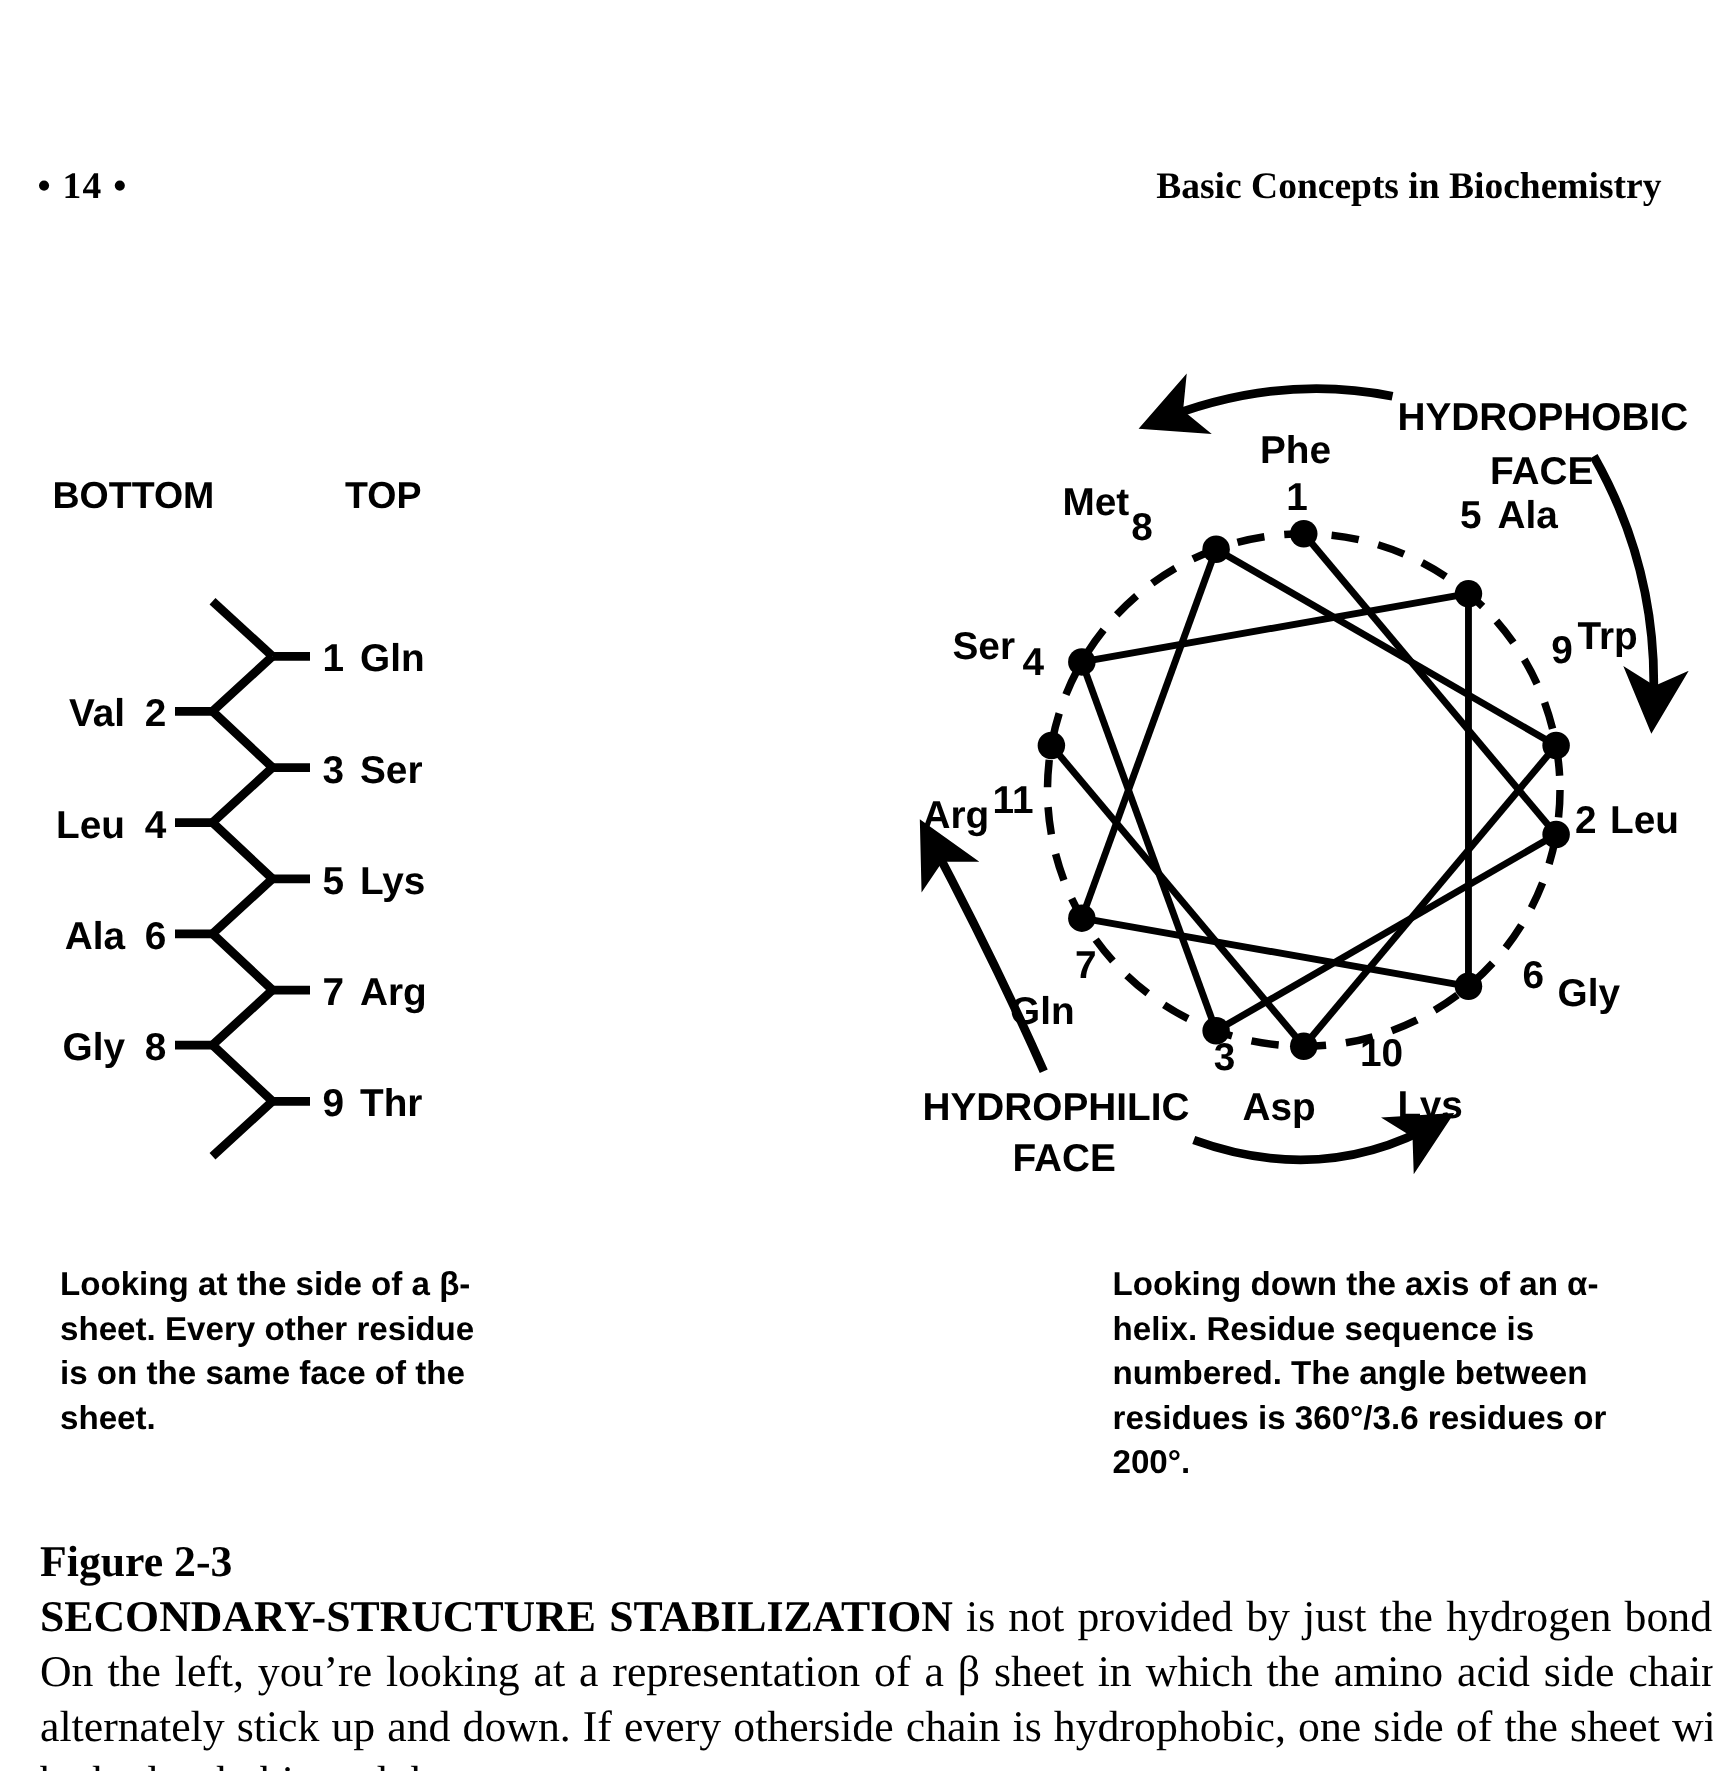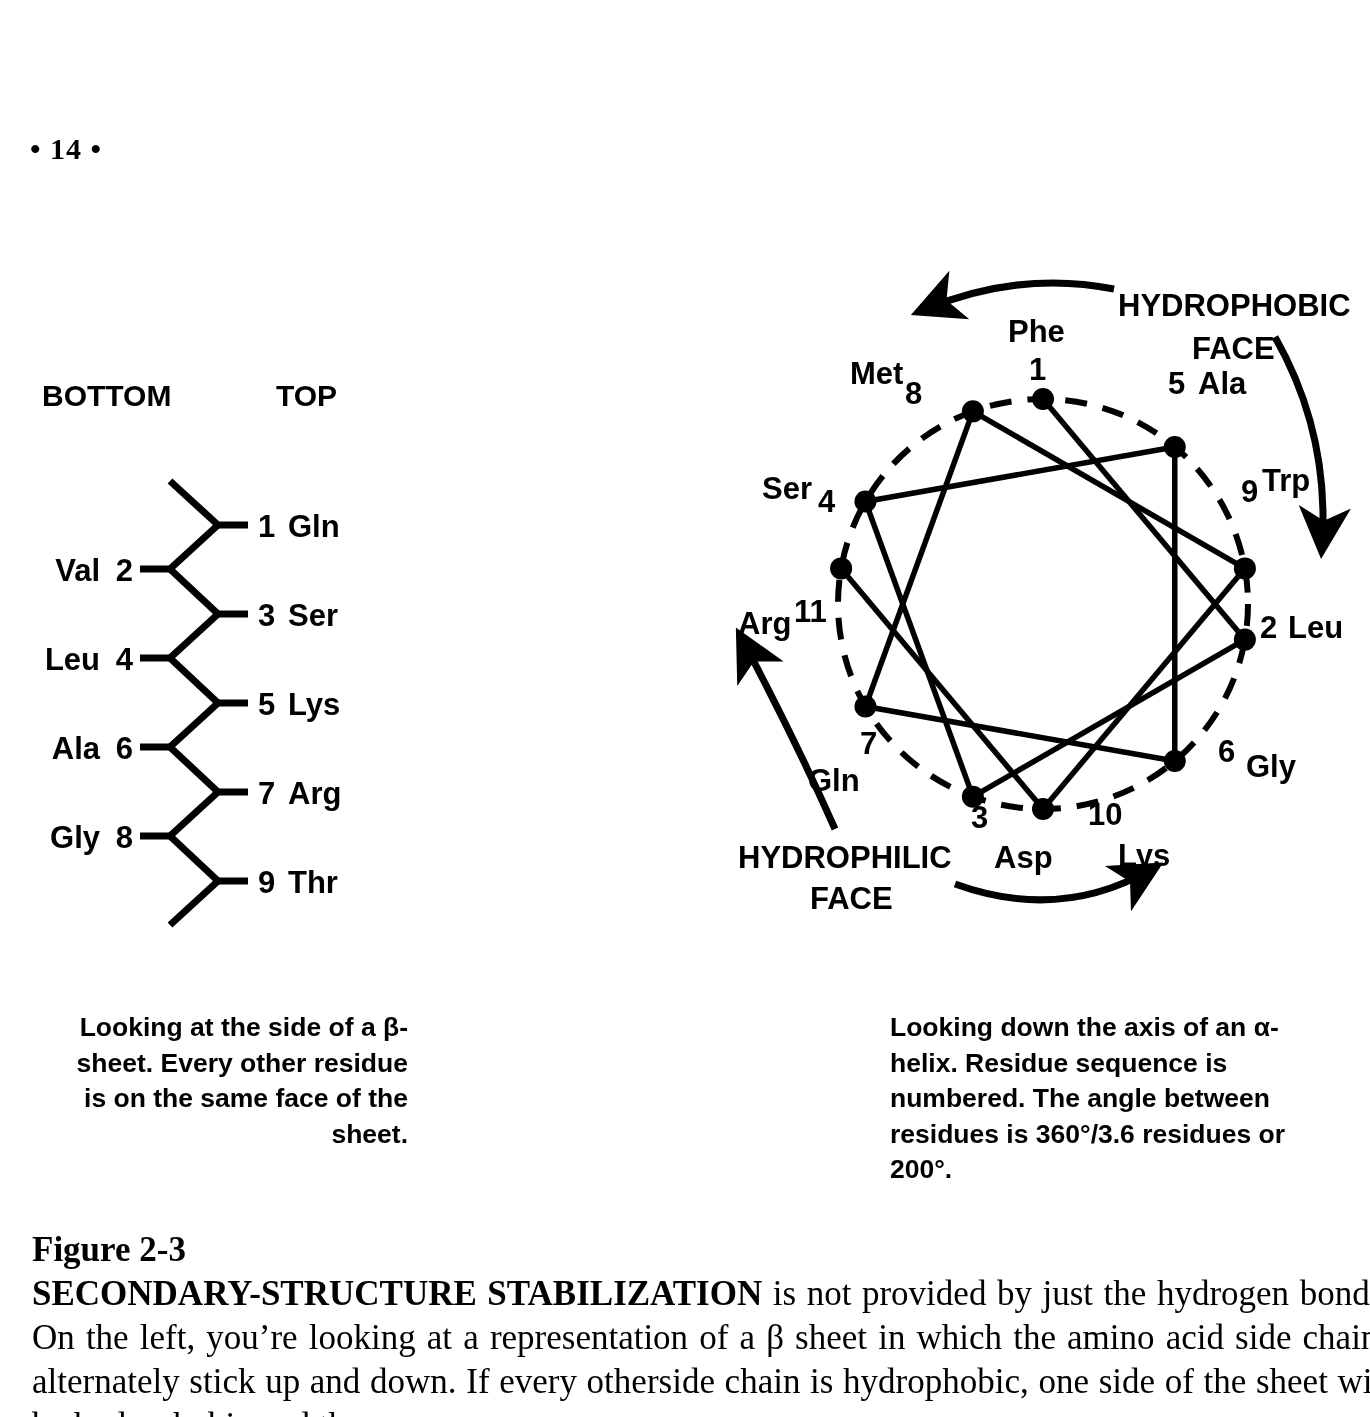--- a/index.html
+++ b/index.html
@@ -39,34 +39,34 @@
     left: 925px;
     top: 0;
     font-family: "Liberation Serif", serif;
     font-weight: bold;
     font-size: 30px;
     white-space: nowrap;
   }
 
   
   #beta-panel { position: absolute; left: 0; top: 356px; width: 640px; height: 610px; }
-  #helix-panel { position: absolute; left: 690px; top: 244px; width: 680px; height: 690px; }
+  #helix-panel { position: absolute; left: 690px; top: 272px; width: 680px; height: 690px; }
 
   .panel-svg { display: block; }
 
   
   .caption {
     position: absolute;
     font-family: "Liberation Sans", sans-serif;
     font-weight: bold;
     font-size: 26.5px;
     line-height: 35.5px;
     color: #000;
   }
-  #caption-left { left: 48px; top: 1010px; width: 360px; text-align: right; }
+  #caption-left { left: 48px; top: 1010px; width: 360px; }
   #caption-right { left: 890px; top: 1010px; width: 420px; }
 
   
   #figure-caption {
     position: absolute;
     left: 32px;
     top: 1228px;
     width: 1360px;
     font-family: "Liberation Serif", serif;
     font-size: 35px;
@@ -75,20 +75,21 @@
   }
   #fig-number { font-weight: bold; display: block; }
   #fig-body { display: block; text-align: justify; }
   #fig-lead { font-weight: bold; }
 </style>
 </head>
 <body>
 
 <div id="running-head">
   <div id="folio">• 14 •</div>
+  <div id="book-title">Basic Concepts in Biochemistry</div>
 </div>
 
 <div id="beta-panel">
   <svg class="panel-svg" width="640" height="610" viewBox="0 0 640 610">
 
     <text x="42" y="50" font-family="Liberation Sans, sans-serif" font-size="30" font-weight="bold">BOTTOM</text>
     <text x="276" y="50" font-family="Liberation Sans, sans-serif" font-size="30" font-weight="bold">TOP</text>
 
     <g fill="none" stroke="#000" stroke-width="7" stroke-linecap="butt" stroke-linejoin="miter">
 

